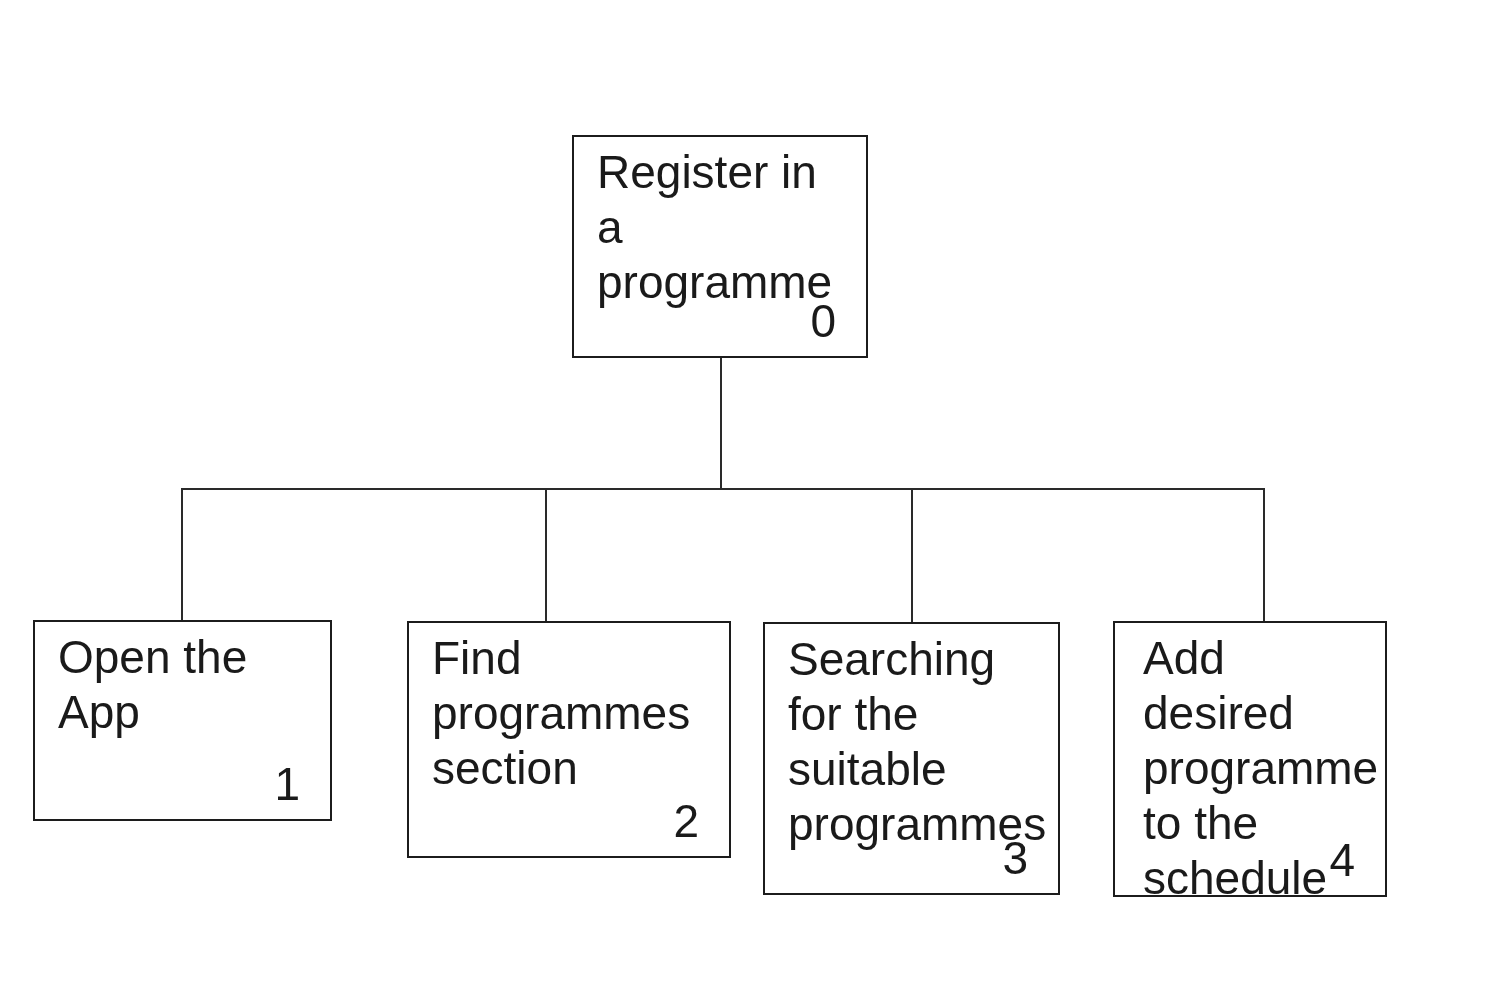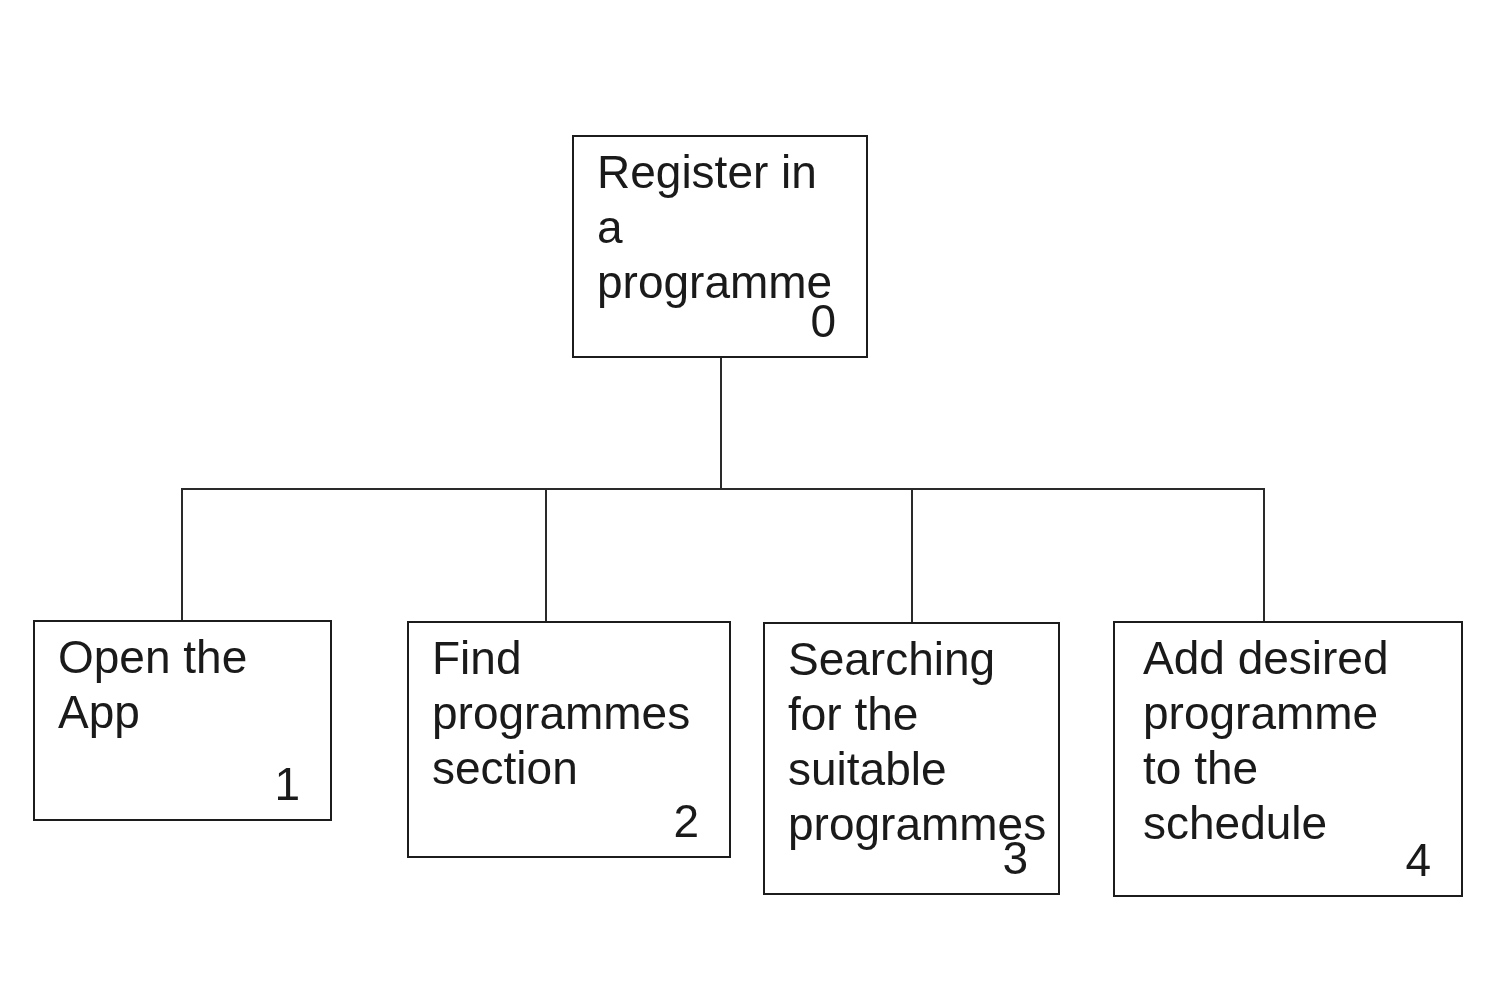--- a/index.html
+++ b/index.html
@@ -42,21 +42,21 @@
     background: #2a2a2a;
   }
   .line.v { width: 2px; }
   .line.h { height: 2px; }
 
   
   #box-root { left: 572px; top: 135px; width: 296px; height: 223px; }
   #box-1    { left: 33px;  top: 620px; width: 299px; height: 201px; }
   #box-2    { left: 383px; top: 621px; width: 324px; height: 237px; margin-left: 24px; }
   #box-3    { left: 763px; top: 622px; width: 297px; height: 273px; }
-  #box-4    { left: 1113px; top: 621px; width: 350px; height: 276px; padding-left: 28px; }
+  #box-4    { left: 1113px; top: 621px; width: 274px; height: 276px; padding-left: 28px; }
 
   #stem   { left: 720px;  top: 358px; height: 131px; }
   #rail   { left: 182px;  top: 488px; width: 1083px; }
   #drop-1 { left: 181px;  top: 488px; height: 132px; }
   #drop-2 { left: 545px;  top: 488px; height: 133px; }
   #drop-3 { left: 911px;  top: 488px; height: 134px; }
   #drop-4 { left: 1263px; top: 488px; height: 133px; }
 </style>
 </head>
 <body>

